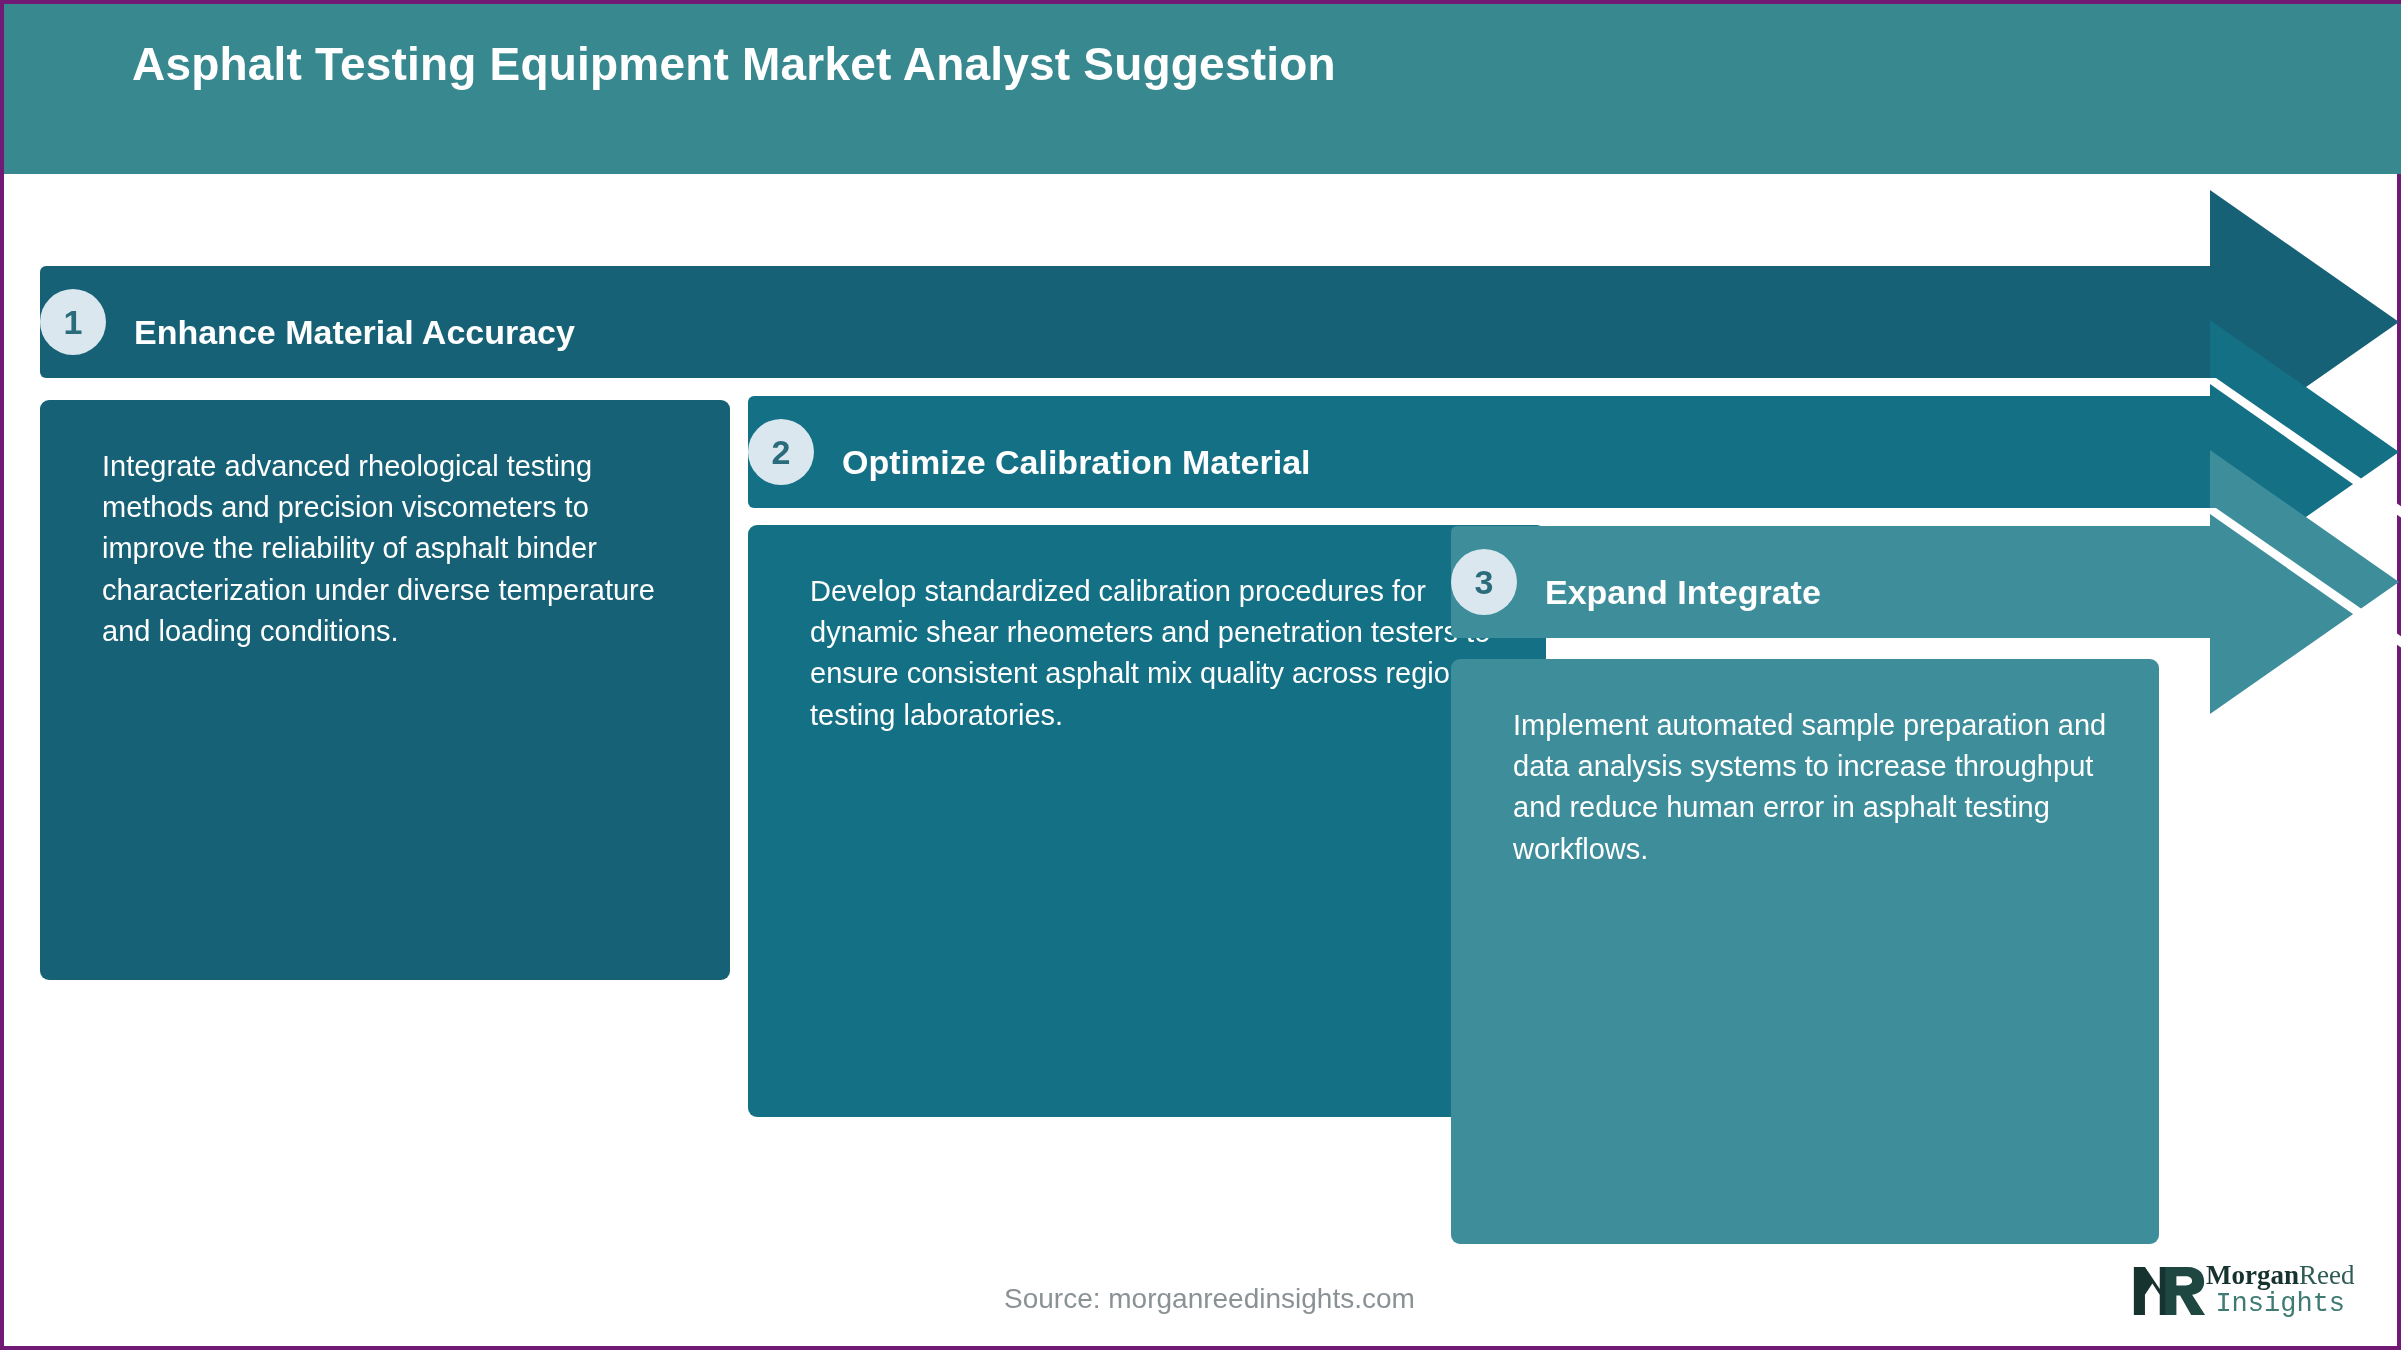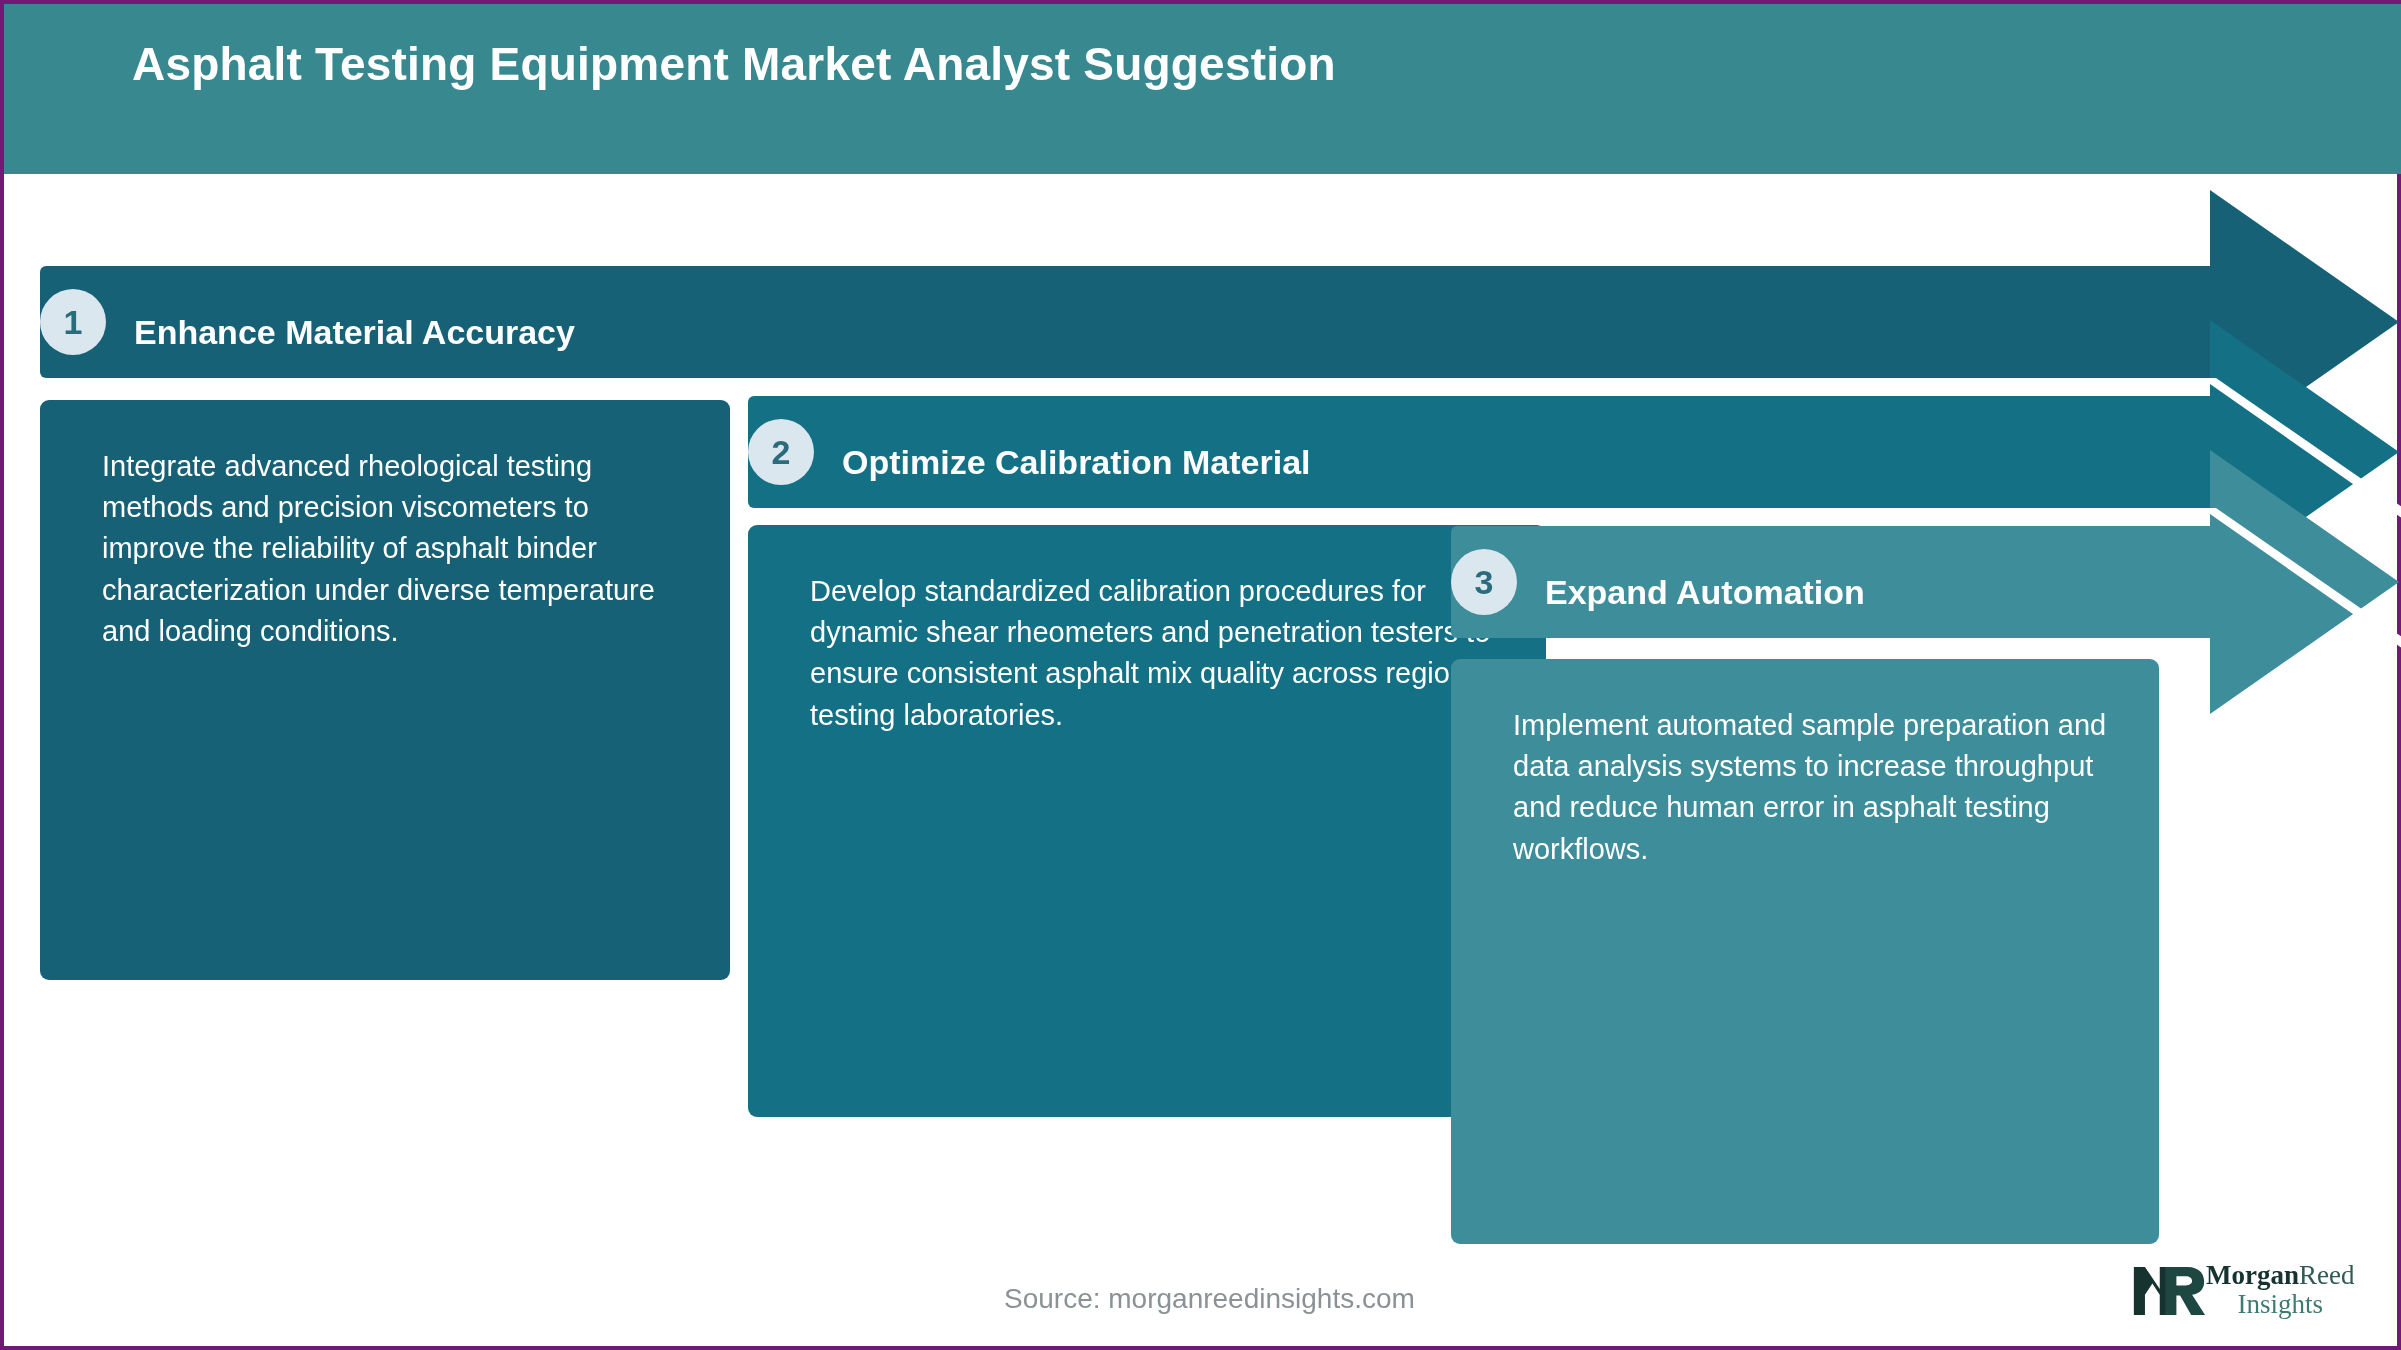--- a/index.html
+++ b/index.html
@@ -85,21 +85,21 @@
   }
   .logo{
     position:absolute;left:2128px;top:1258px;
     display:flex;align-items:center;
   }
   .logo-mark{width:74px;height:54px;flex:0 0 auto;}
   .logo-words{line-height:1.0;text-align:center;}
   .logo-l1{font-family:"Liberation Serif", serif;font-size:27px;}
   .logo-l1 b{color:#17332f;font-weight:bold;}
   .logo-l1 span.r{color:#2e5b55;font-weight:normal;}
-  .logo-l2{font-family:Liberation Serif, serif;font-size:27px;color:#3f7b72;margin-top:2px;}
+  .logo-l2{font-family:Liberation Mono, monospace;font-size:27px;color:#3f7b72;margin-top:2px;}
 </style>
 </head>
 <body>
 
 <div id="canvas">
 
   <div class="header">
     <div class="header-title">Asphalt Testing Equipment Market Analyst Suggestion</div>
   </div>
 
@@ -126,21 +126,21 @@
   <div class="band" id="band2">
     <div class="band-num">2</div>
     <div class="band-title">Optimize Calibration Material</div>
   </div>
   <div class="panel" id="panel2">
     <div class="panel-text">Develop standardized calibration procedures for dynamic shear rheometers and penetration testers to ensure consistent asphalt mix quality across regional testing laboratories.</div>
   </div>
 
   <div class="band" id="band3">
     <div class="band-num">3</div>
-    <div class="band-title">Expand Automation</div>
+    <div class="band-title">Expand Integrate</div>
   </div>
   <div class="panel" id="panel3">
     <div class="panel-text">Implement automated sample preparation and data analysis systems to increase throughput and reduce human error in asphalt testing workflows.</div>
   </div>
 
   <div class="source">Source: morganreedinsights.com</div>
 
   <div class="logo">
     <svg class="logo-mark" viewBox="0 0 80 58">
       <path d="M2,56 L2,4 L14,4 L30,28 L30,4 L42,4 L42,56 L30,56 L30,34 L22,22 L14,34 L14,56 Z" fill="#17332f"></path>

